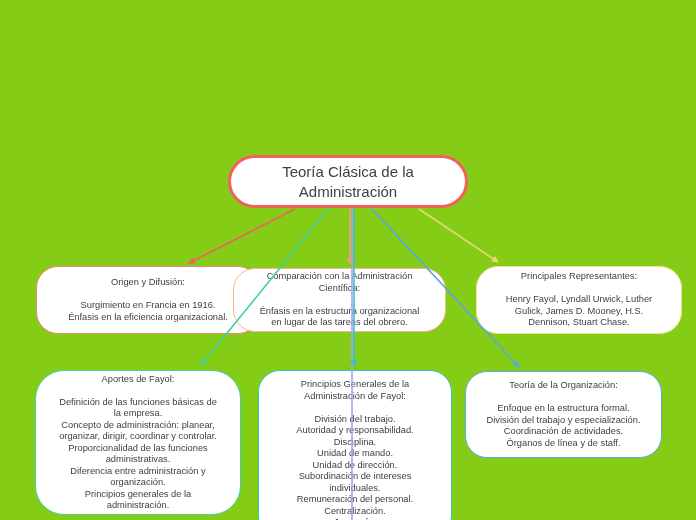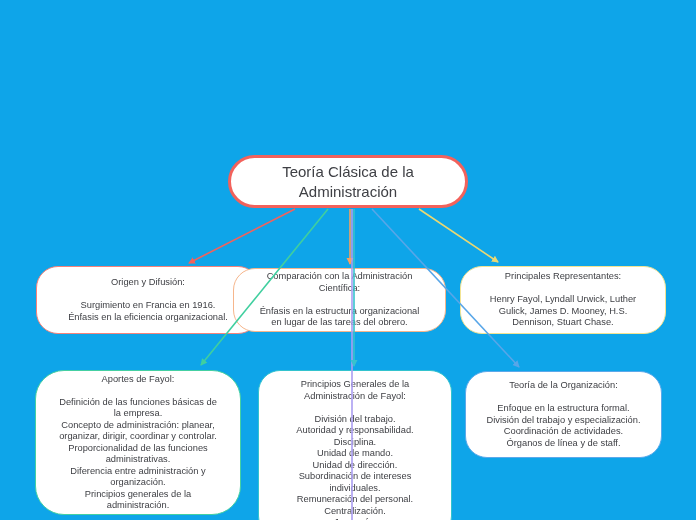--- a/index.html
+++ b/index.html
@@ -1,19 +1,19 @@
 <!DOCTYPE html>
 <html><head>
 <meta charset="utf-8">
 <style>
   html,body{margin:0;padding:0;}
   .canvas{
     position:relative;
     width:696px;height:520px;
-    background:#0ea5e9;
+    background:#84cc16;
     overflow:hidden;
     font-family:"Liberation Sans", sans-serif;
   }
   .node{
     position:absolute;
     box-sizing:border-box;
     background:#ffffff;
     border:1.6px solid #ccc;
     border-radius:22px;
     display:flex;
@@ -27,21 +27,21 @@
     padding:4px 8px;
     z-index:1;
   }
   .node-root{
     left:228px;top:155px;width:240px;height:53px;
     border-width:3px;border-radius:27px;
     font-size:15px;line-height:20px;
   }
   .node-origen{left:36px;top:266px;width:224px;height:68px;}
   .node-comparacion{left:233px;top:268px;width:213px;height:64px;}
-  .node-principales{left:460px;top:266px;width:206px;height:68px;}
+  .node-principales{left:476px;top:266px;width:206px;height:68px;}
   .node-aportes{left:35px;top:370px;width:206px;height:145px;}
   .node-principios{left:258px;top:370px;width:194px;height:168px;}
   .node-teoria{left:465px;top:371px;width:197px;height:87px;}
   svg.connectors{
     position:absolute;left:0;top:0;width:696px;height:520px;
     z-index:2;pointer-events:none;
   }
 </style>
 </head>
 <body>

